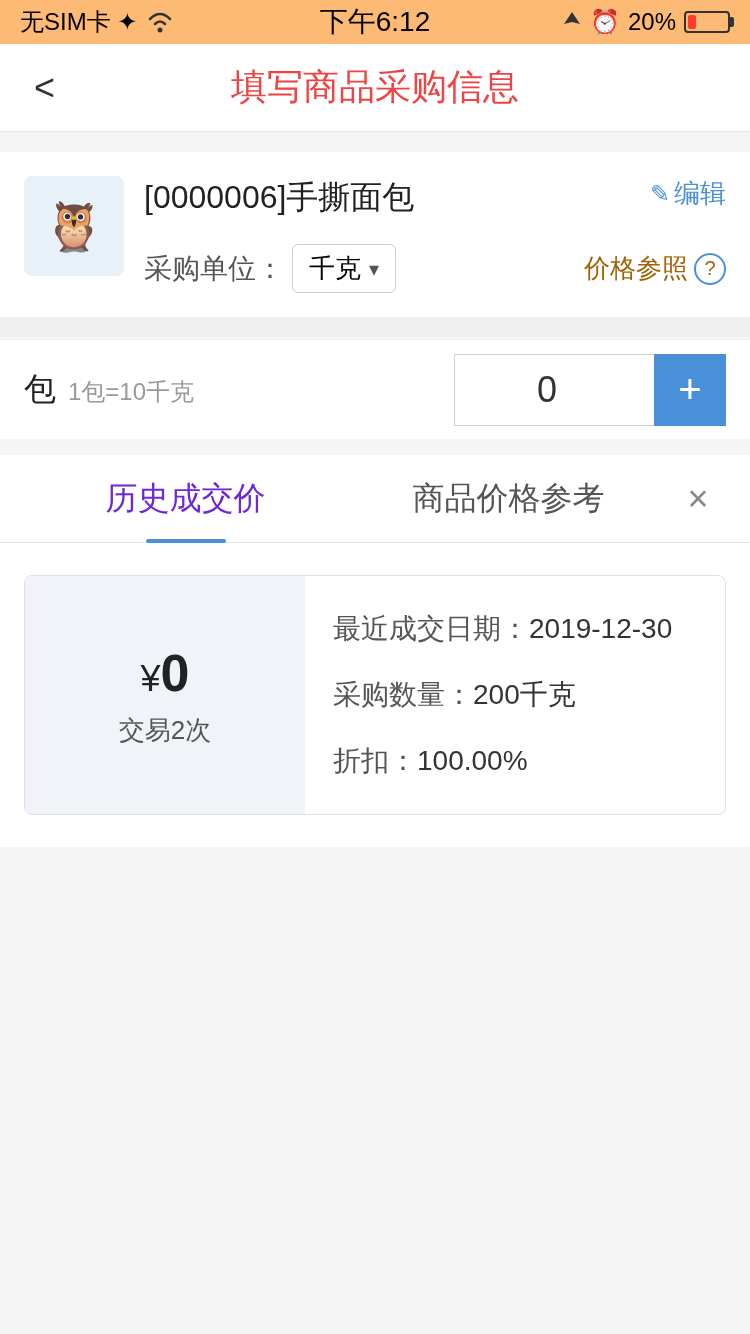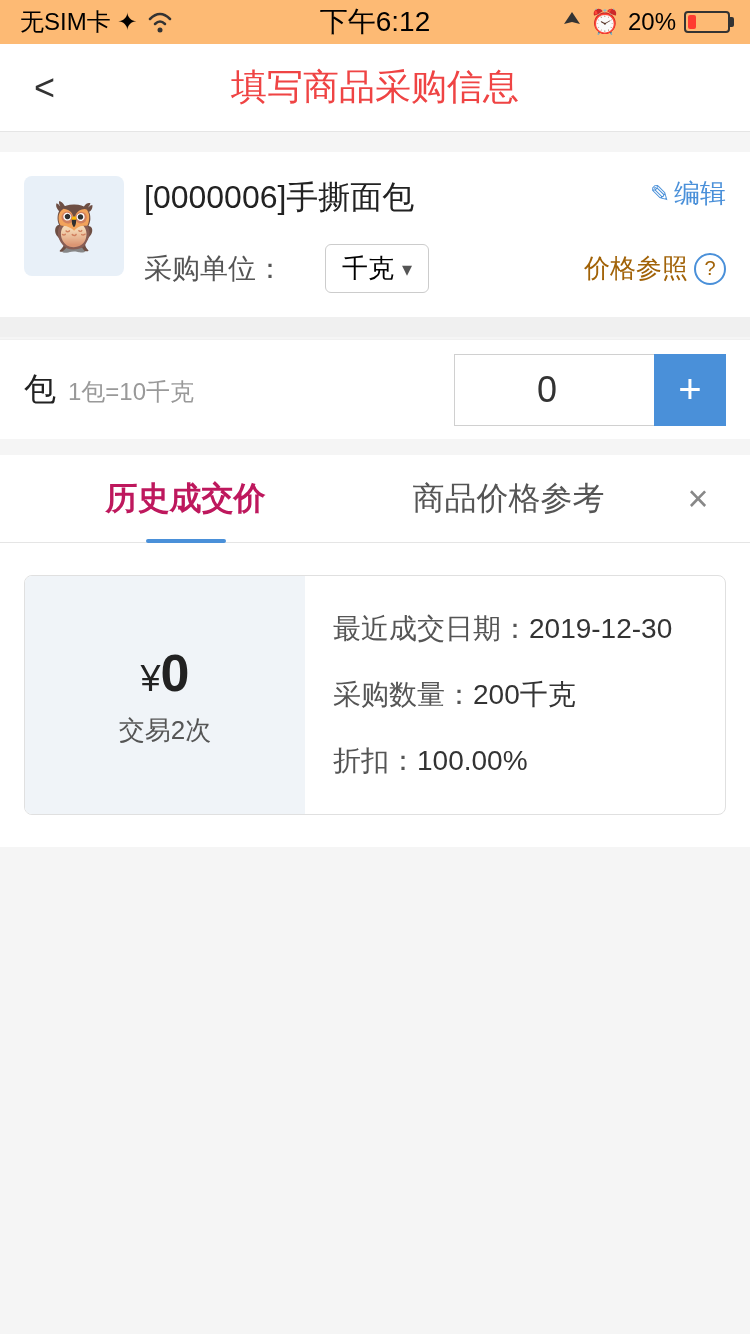--- a/index.html
+++ b/index.html
@@ -153,21 +153,20 @@
     }
     .unit-select-wrap {
       display: flex;
       align-items: center;
       border: 1px solid #ccc;
       border-radius: 6px;
       padding: 6px 16px;
       font-size: 26px;
       background: #fff;
       gap: 8px;
-      margin-left: 33px;
     }
     .chevron-down {
       font-size: 20px;
       color: #555;
     }
     .price-ref {
       color: #a16207;
       font-size: 26px;
       display: flex;
       align-items: center;
@@ -261,22 +260,22 @@
       font-size: 32px;
       color: #555;
       cursor: pointer;
       height: 88px;
       display: flex;
       align-items: center;
       justify-content: center;
       position: relative;
     }
     .tab-item.active {
-      color: #be185d;
-      font-weight: 700;
+      color: #6d28d9;
+      font-weight: 400;
     }
     .tab-item.active::after {
       content: '';
       position: absolute;
       bottom: 0;
       left: 50%;
       transform: translateX(-50%);
       width: 80px;
       height: 4px;
       background: #4a90d9;

